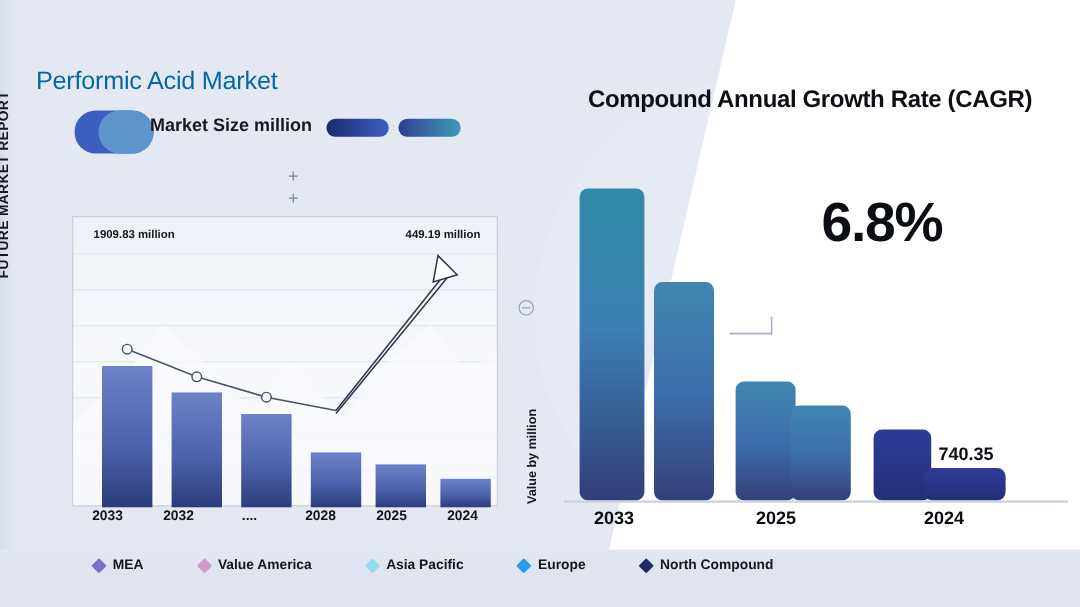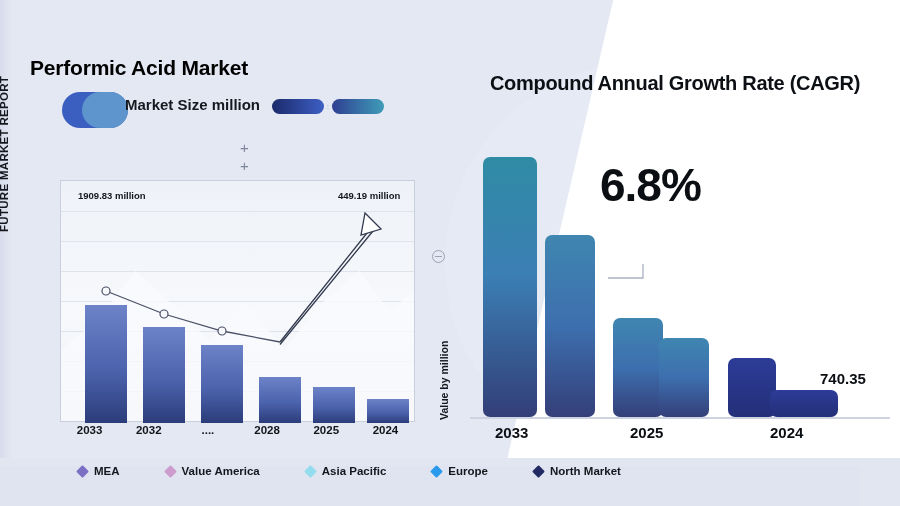--- a/index.html
+++ b/index.html
@@ -38,21 +38,21 @@
     background:#e1e6f1;
   }
   .bg-bot-strip2 {
     position:absolute; left:0; bottom:0; width:860px; height:40px;
     background:#dfe4f0;
   }
 
   
   .title-left {
     position:absolute; left:30px; top:56px;
-    font-size:21px; font-weight:bold; color:#000000;
+    font-size:21px; font-weight:normal; color:#0369a1;
     letter-spacing:-0.2px;
   }
   .logo-hex {
     position:absolute; left:62px; top:90px;
     width:68px; height:40px;
   }
   .ms-label {
     position:absolute; left:125px; top:96px;
     font-size:15px; font-weight:bold; color:#16191f;
   }
@@ -128,31 +128,31 @@
     text-align:center;
     font-size:20px; font-weight:bold; color:#0c0f14;
     letter-spacing:-0.3px;
   }
   .sub-right {
     position:absolute; left:465px; top:88px; width:420px;
     text-align:center; font-size:11.5px; font-weight:bold; color:#14171d;
   }
   .cagr-big {
     position:absolute; left:600px; top:158px; width:270px;
-    text-align:left;
+    text-align:center;
     font-size:46px; font-weight:bold; color:#0b0e13;
     letter-spacing:-1px;
   }
   .cagr-sub {
     position:absolute; left:600px; top:212px; width:270px;
     text-align:center; font-size:12.5px; font-weight:bold; color:#14171d;
   }
   .value-label-right {
     position:absolute; left:782px; top:370px;
-    font-size:15px; font-weight:bold; color:#0b0e13;margin-left:38px;
+    font-size:15px; font-weight:bold; color:#0b0e13;
   }
   .axis-line-right {
     position:absolute; left:470px; top:417px; width:420px; height:2px;
     background:#cdd3e0;
   }
   .xlabels-right { position:absolute; left:465px; top:424px; width:420px; }
   .xlabels-right span {
     position:absolute; font-size:15px; font-weight:bold; color:#0b0e13;
   }
 
@@ -304,17 +304,17 @@
     <div class="legend-item">
       <span class="legend-dot" style="background:#93dced"></span>
       <span class="legend-text">Asia Pacific</span>
     </div>
     <div class="legend-item">
       <span class="legend-dot" style="background:#2a9bec"></span>
       <span class="legend-text">Europe</span>
     </div>
     <div class="legend-item">
       <span class="legend-dot" style="background:#222a63"></span>
-      <span class="legend-text">North Market</span>
+      <span class="legend-text">North Compound</span>
     </div>
   </div>
 
 </div>
 
 </body></html>

